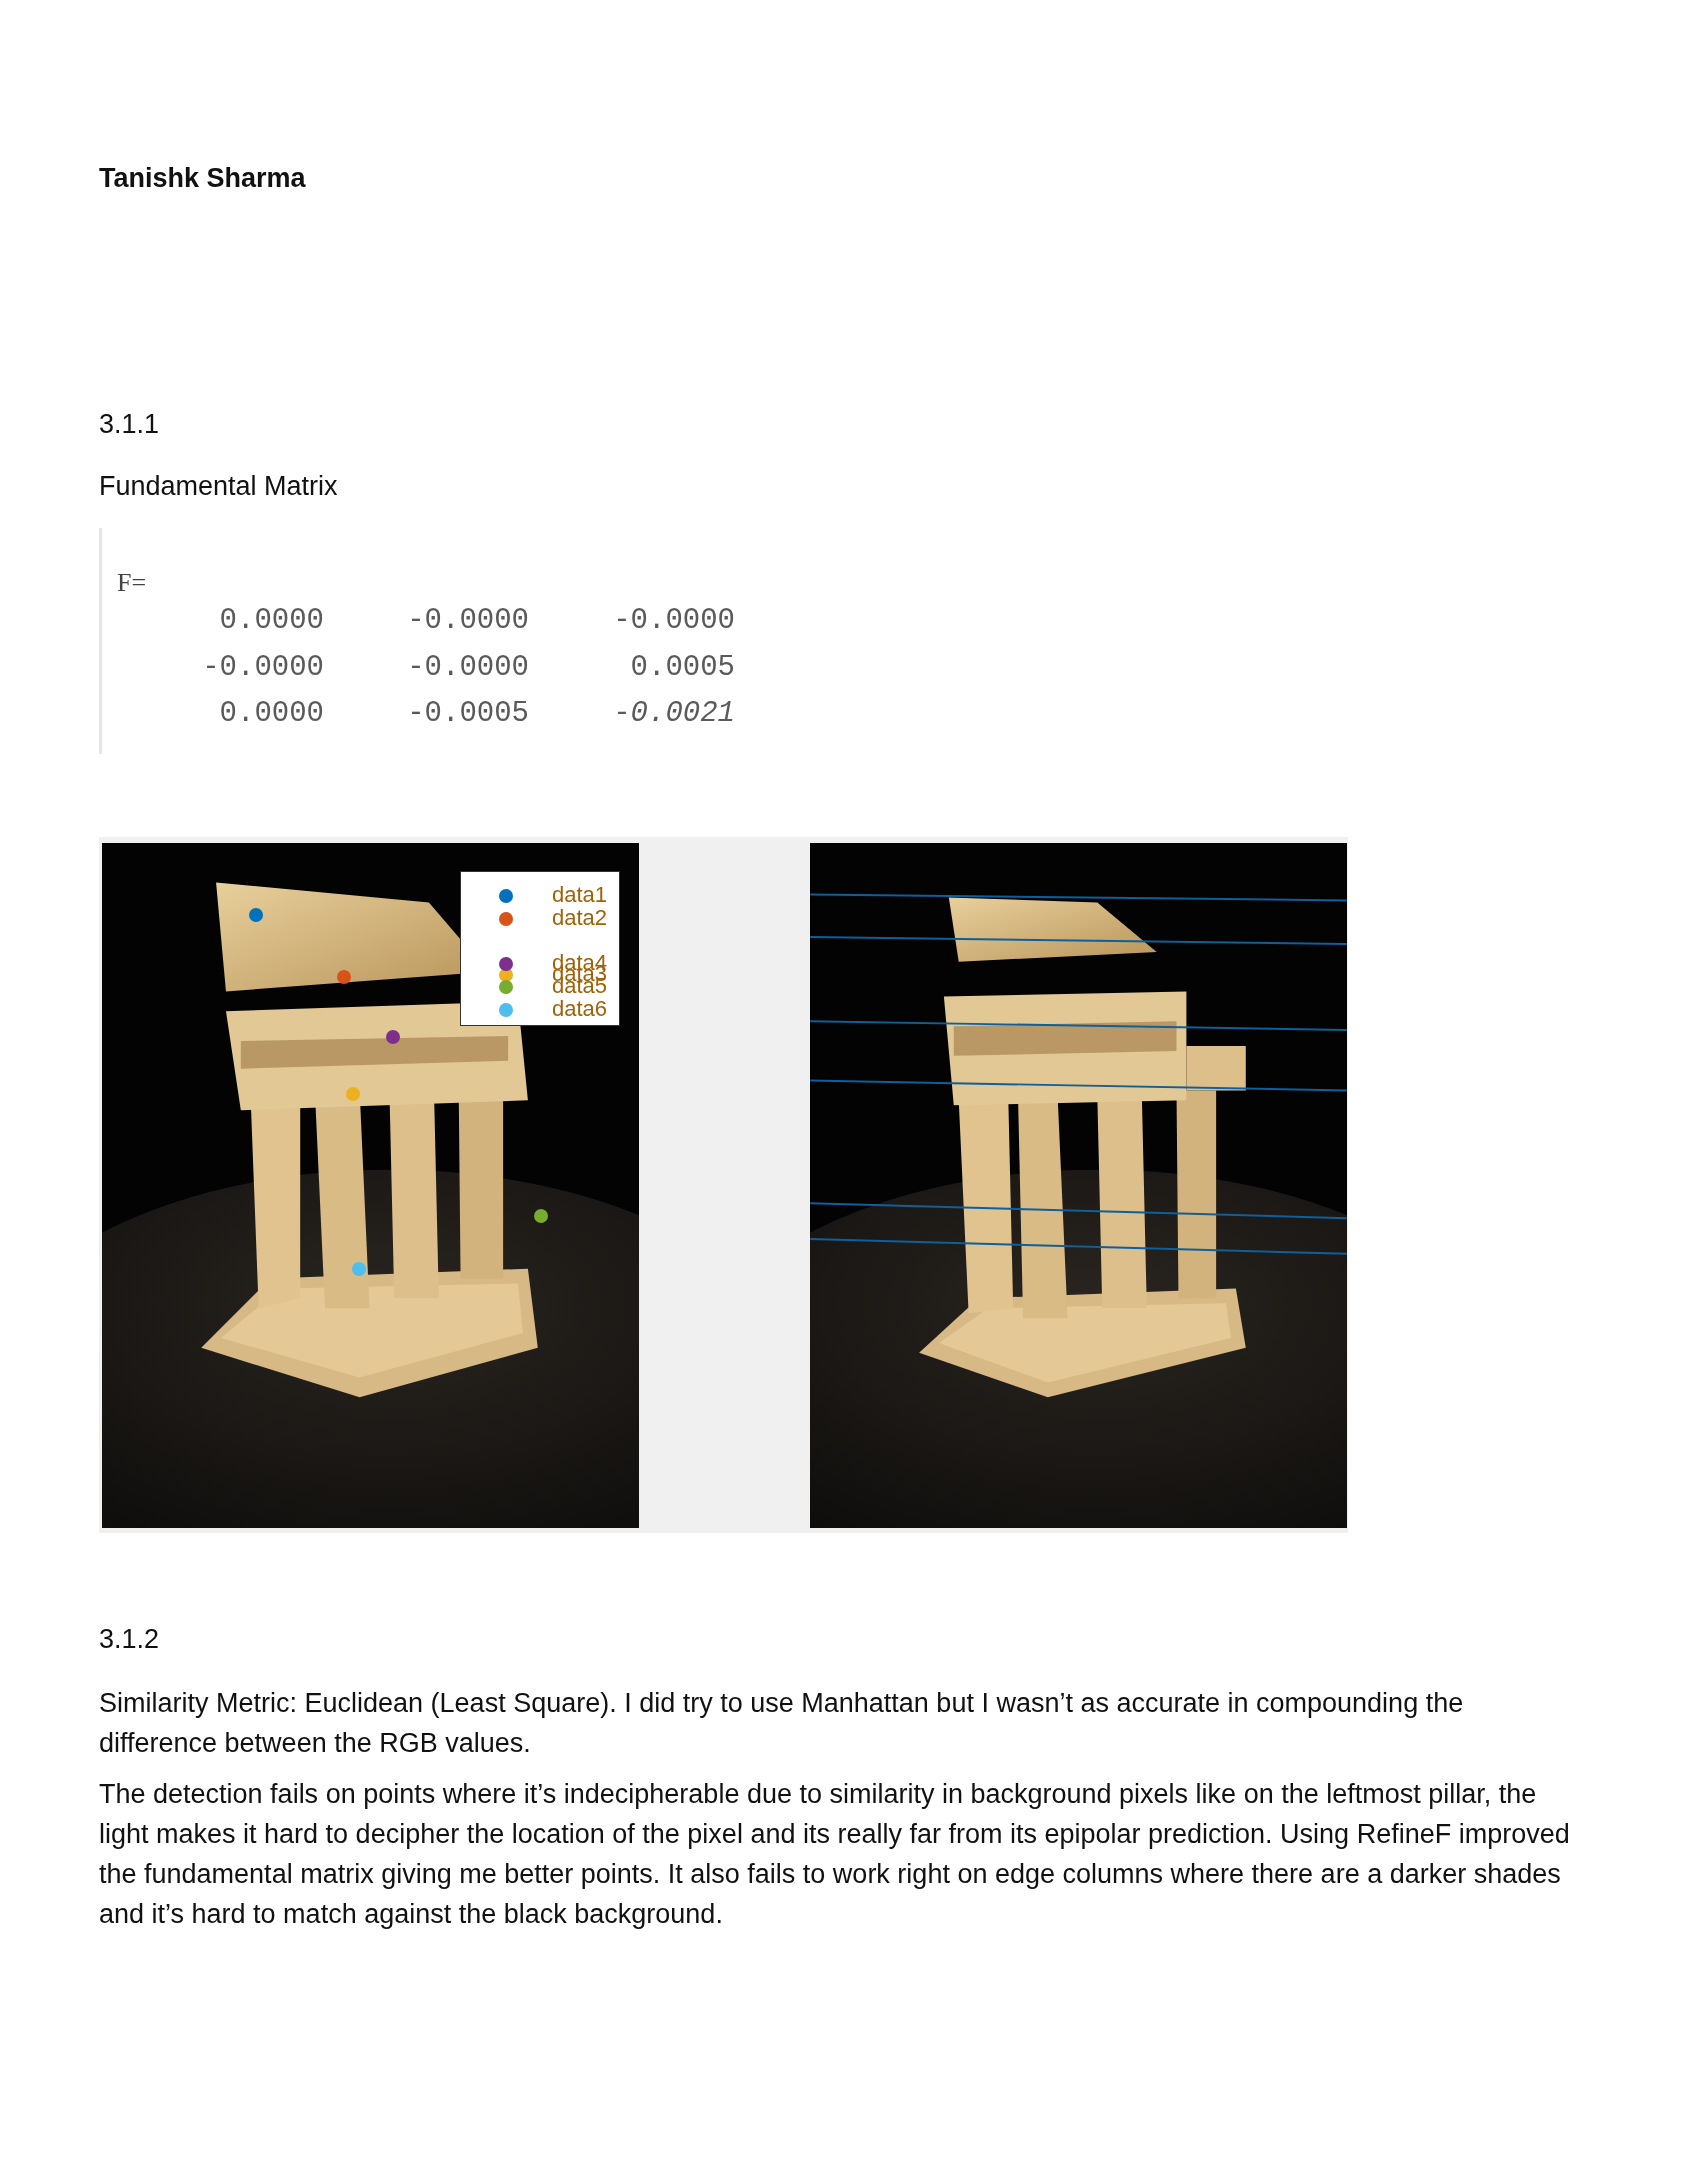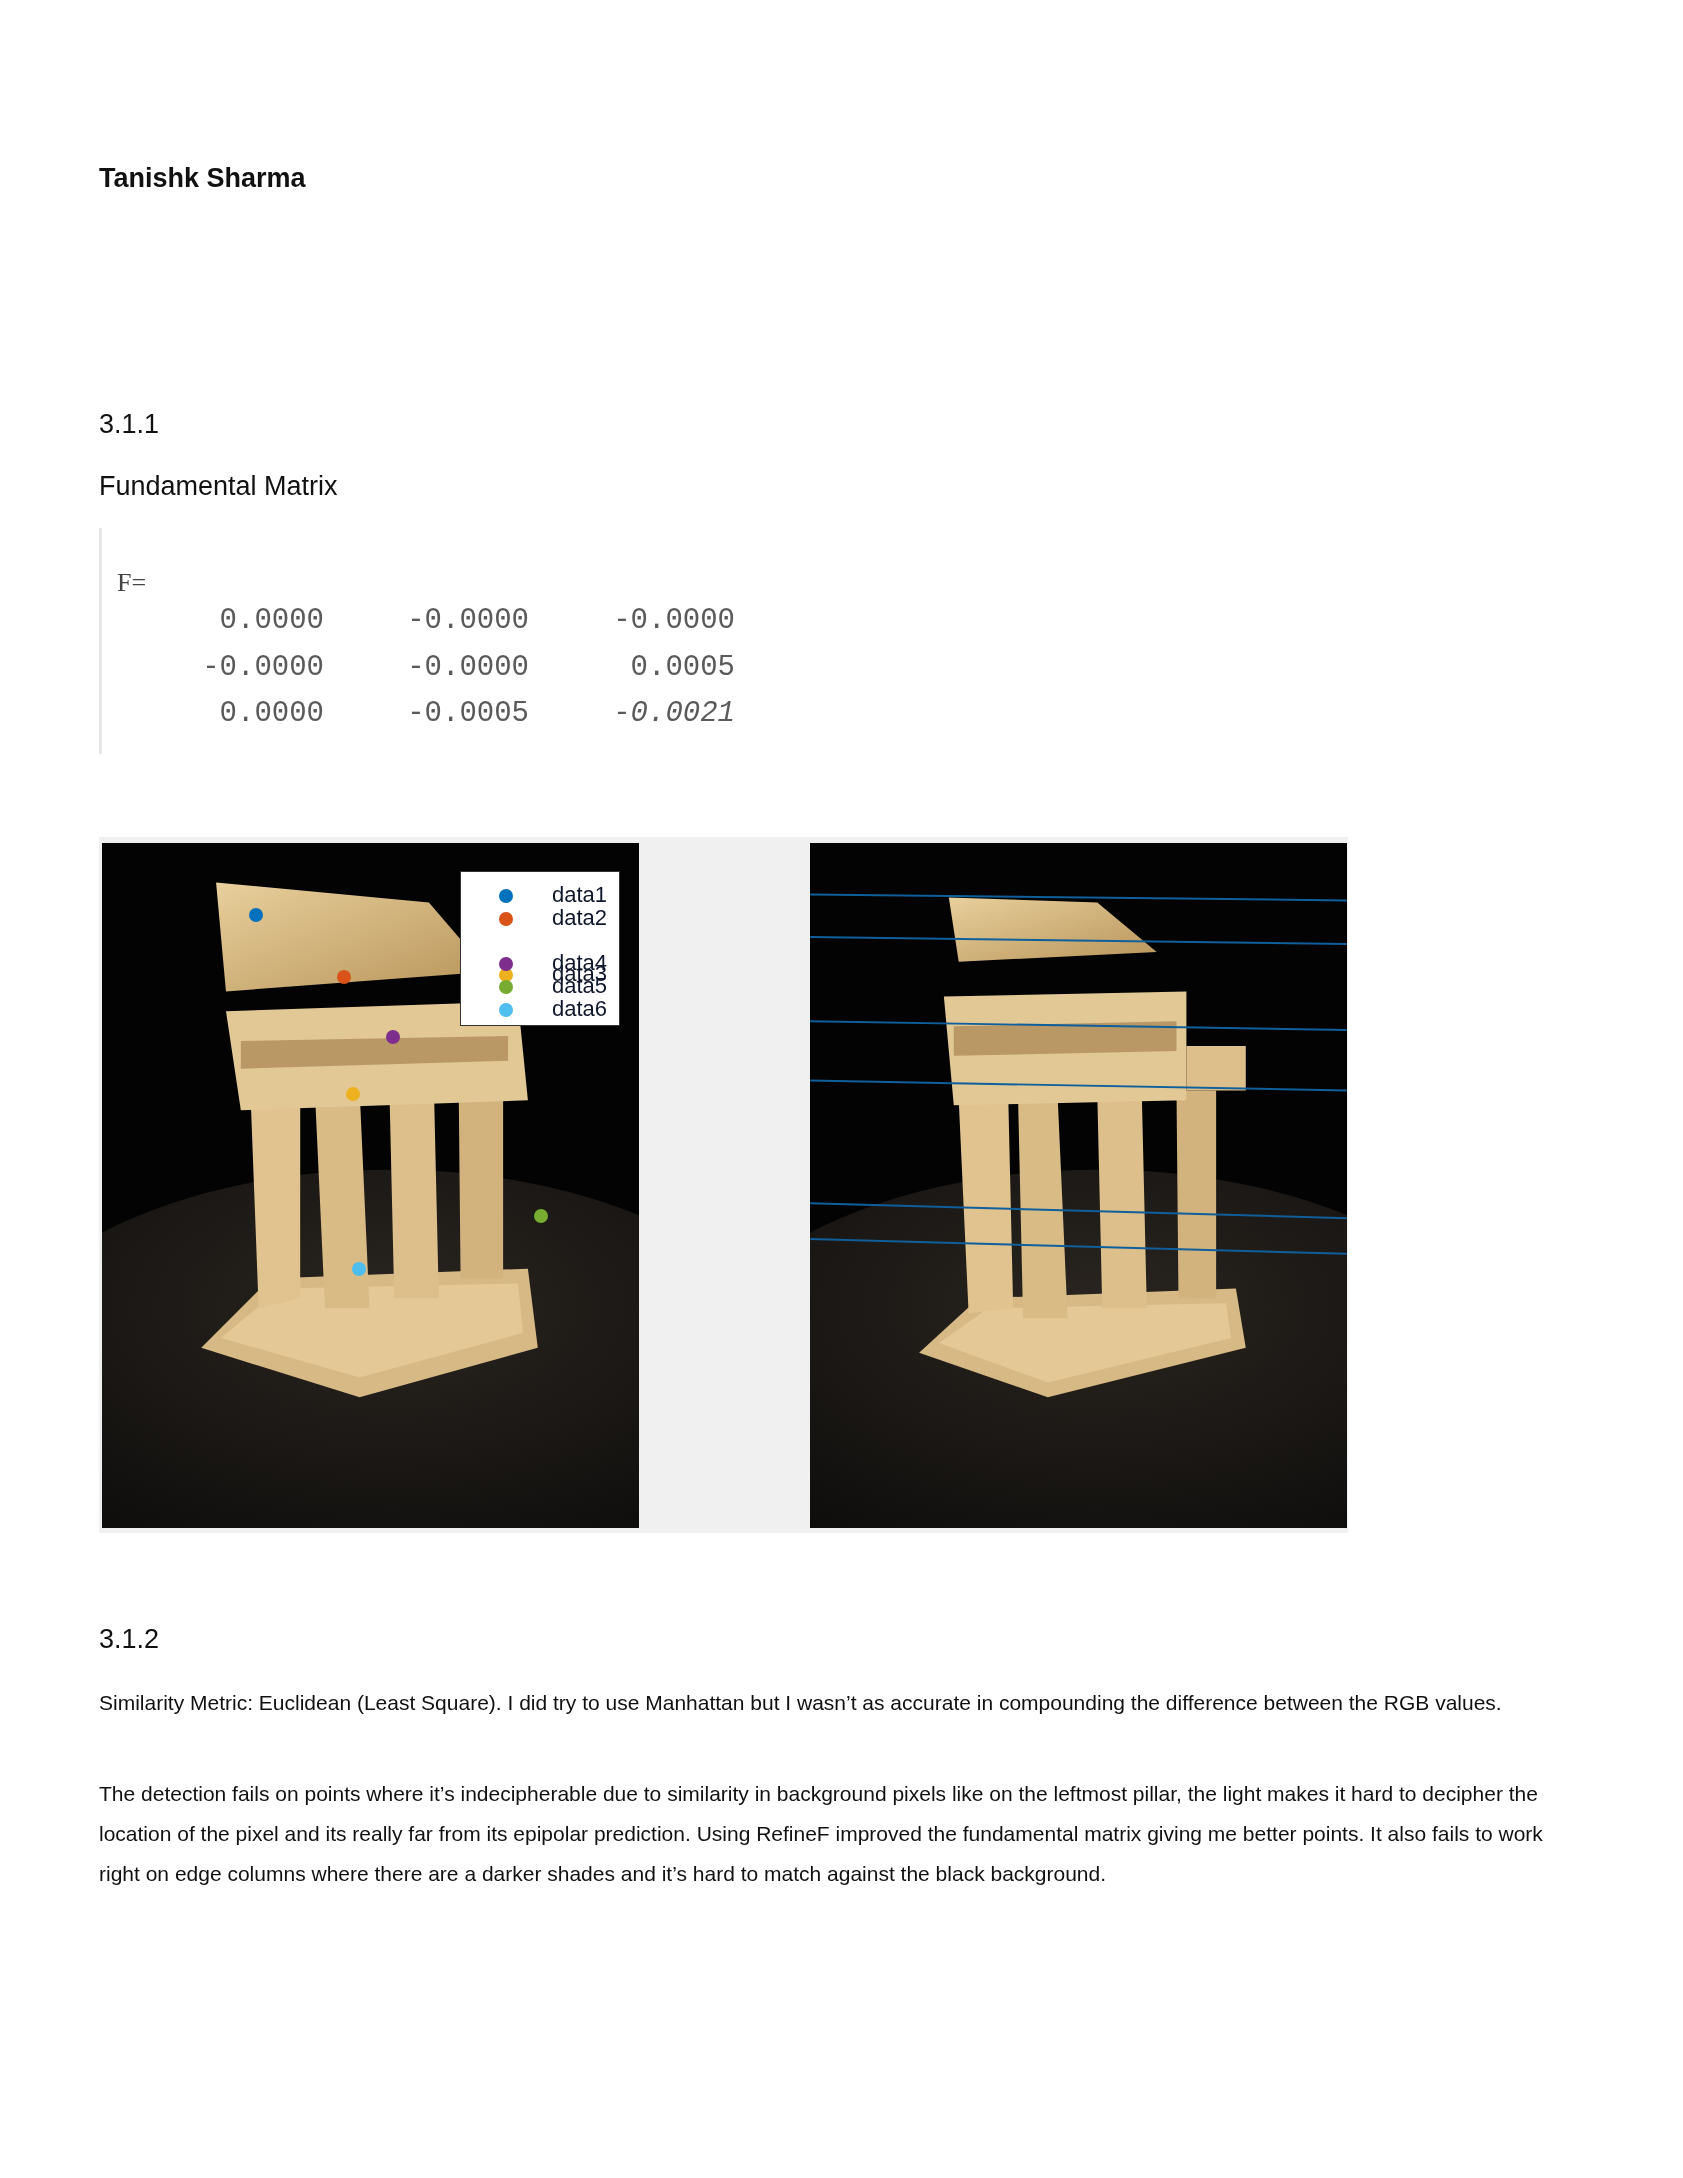--- a/index.html
+++ b/index.html
@@ -1,39 +1,39 @@
 <!DOCTYPE html>
 <html><head>
   <meta charset="utf-8">
   <style>
     html, body { margin: 0; padding: 0; background: #ffffff; }
     body { width: 1683px; height: 2178px; position: relative; overflow: hidden;
            font-family: "Liberation Sans", "DejaVu Sans", sans-serif; color: #111; }
     .txt { position: absolute; left: 99px; font-size: 27px; line-height: 40px; white-space: nowrap; }
-    .para { position: absolute; left: 99px; width: 1485px; font-size: 21px; line-height: 40px; white-space: normal; }
+    .para { position: absolute; left: 99px; width: 1485px; font-size: 27px; line-height: 40px; white-space: normal; }
     .para p { margin: 0; }
 
     
     .matrix { position: absolute; left: 99px; top: 528px; width: 634px; height: 226px;
               border-left: 3px solid #e6e6e6; background: #fff; }
     .matrix .label { position: absolute; left: 15px; top: 40px; font-family: "Liberation Serif", serif;
                      font-size: 26px; color: #444; }
     .matrix .row { position: absolute; left: 0; font-family: "Liberation Mono", "DejaVu Sans Mono", monospace;
                    font-size: 29px; color: #5a5a5a; }
     .matrix .cell { position: absolute; text-align: right; width: 168px; }
 
     
     .figure { position: absolute; left: 99px; top: 837px; width: 1249px; height: 696px; background: #f0f0f0; }
     .photo { position: absolute; background: #030303; overflow: hidden; }
     .photo svg { position: absolute; left: 0; top: 0; }
     .legend { position: absolute; left: 358px; top: 28px; width: 158px; height: 153px; background: #ffffff;
               border: 1px solid #333; }
     .legend-item { position: absolute; left: 0; width: 158px; height: 30px; }
     .legend-dot { position: absolute; left: 38px; top: 9px; width: 14px; height: 14px; border-radius: 50%; }
-    .legend-label { position: absolute; left: 91px; top: 2px; font-size: 22px; color: #0f172a;
+    .legend-label { position: absolute; left: 91px; top: 2px; font-size: 22px; color: #a16207;
                     font-family: "Liberation Sans", sans-serif; }
     .point { position: absolute; width: 14px; height: 14px; border-radius: 50%; margin-left: -7px; margin-top: -7px; }
   </style>
 </head>
 <body>
 
 <div>
 
   <div class="txt" style="top:158px;font-weight:bold;">Tanishk Sharma</div>
 

